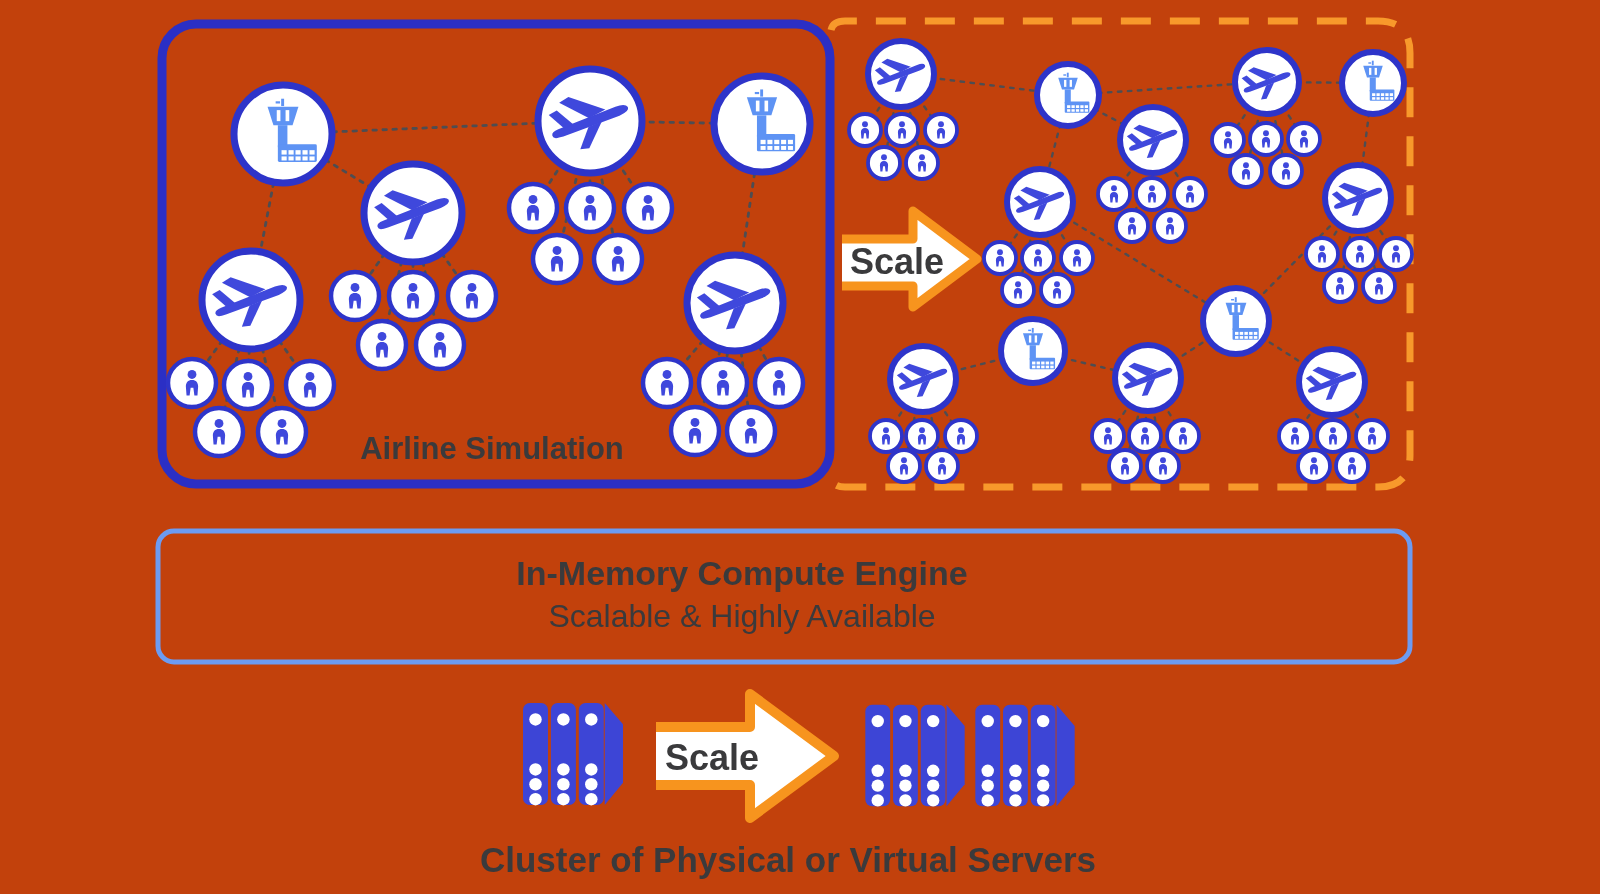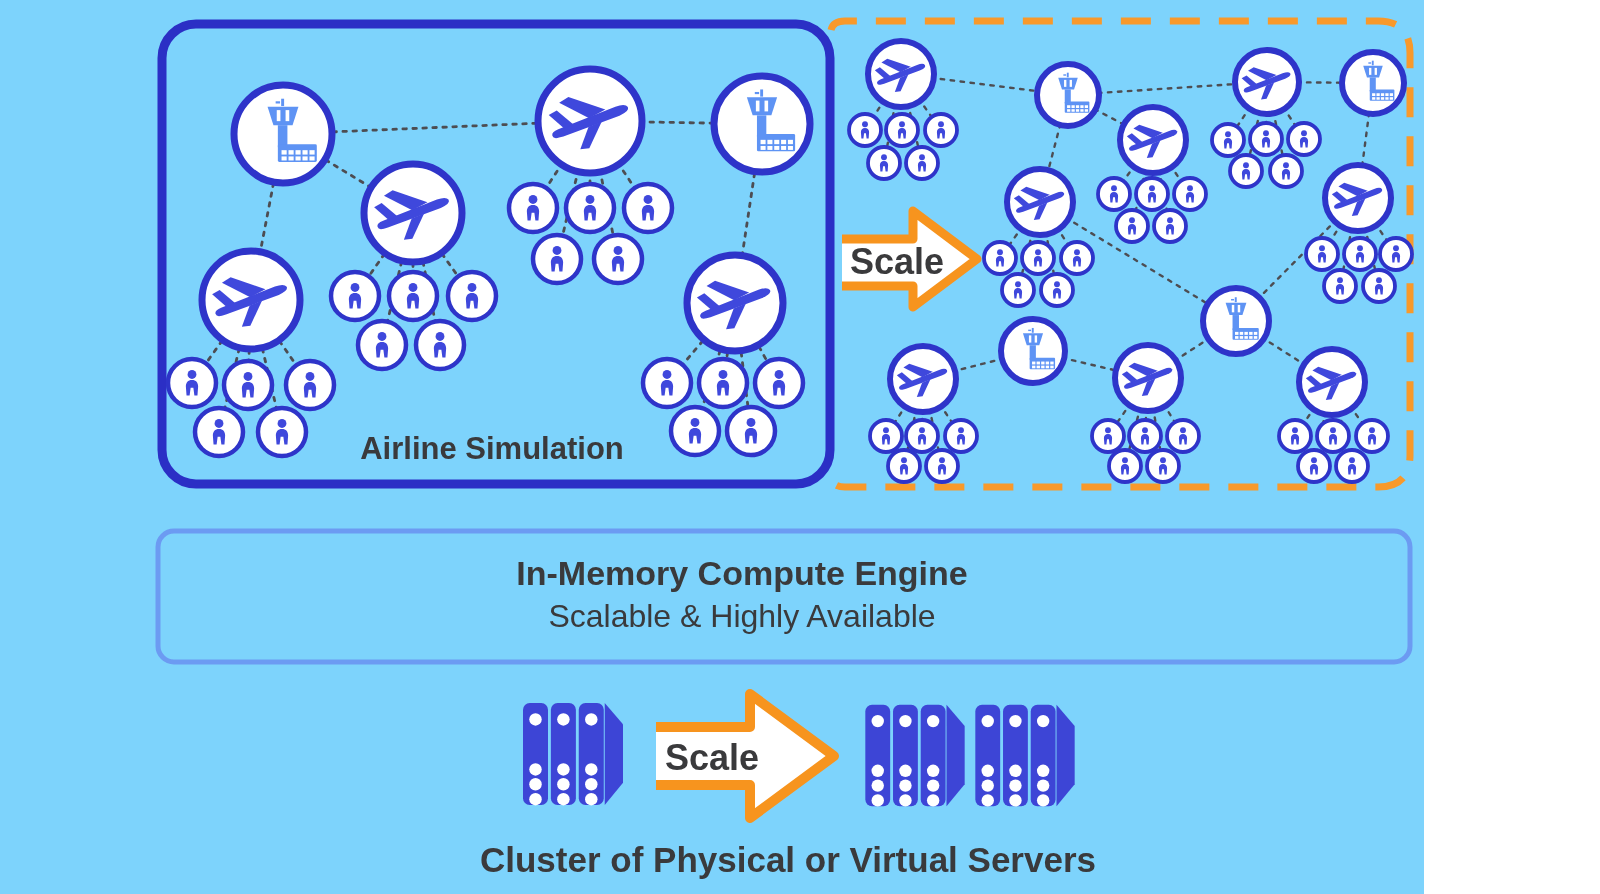--- a/index.html
+++ b/index.html
@@ -1,16 +1,16 @@
 <!DOCTYPE html>
 <html><head>
 <meta charset="utf-8">
 <style>
   html,body{margin:0;padding:0;background:#ffffff;}
-  .stage{position:relative;width:1424px;height:894px;background:#7dd3fc;overflow:hidden;}
+  .stage{position:relative;width:1600px;height:894px;background:#c2410c;overflow:hidden;}
   svg{display:block;}
   text{font-family:"Liberation Sans",sans-serif;fill:#3A3A3C;}
   .t-bold{font-weight:700;}
   .t-med{font-weight:600;}
   .box-solid{fill:none;stroke:#2B2FC5;stroke-width:9;}
   .box-dashed{fill:none;stroke:#F8992B;stroke-width:7;stroke-dasharray:30 19;stroke-linecap:butt;}
   .box-engine{fill:none;stroke:#6C9BF2;stroke-width:5;}
   .arrow{fill:#ffffff;stroke:#F7941E;stroke-linejoin:round;stroke-linecap:butt;}
   .edge{stroke:#4D4D52;stroke-dasharray:3.5 6.5;stroke-linecap:round;fill:none;}
   .node-circle{fill:#ffffff;stroke:#2E34C9;}

